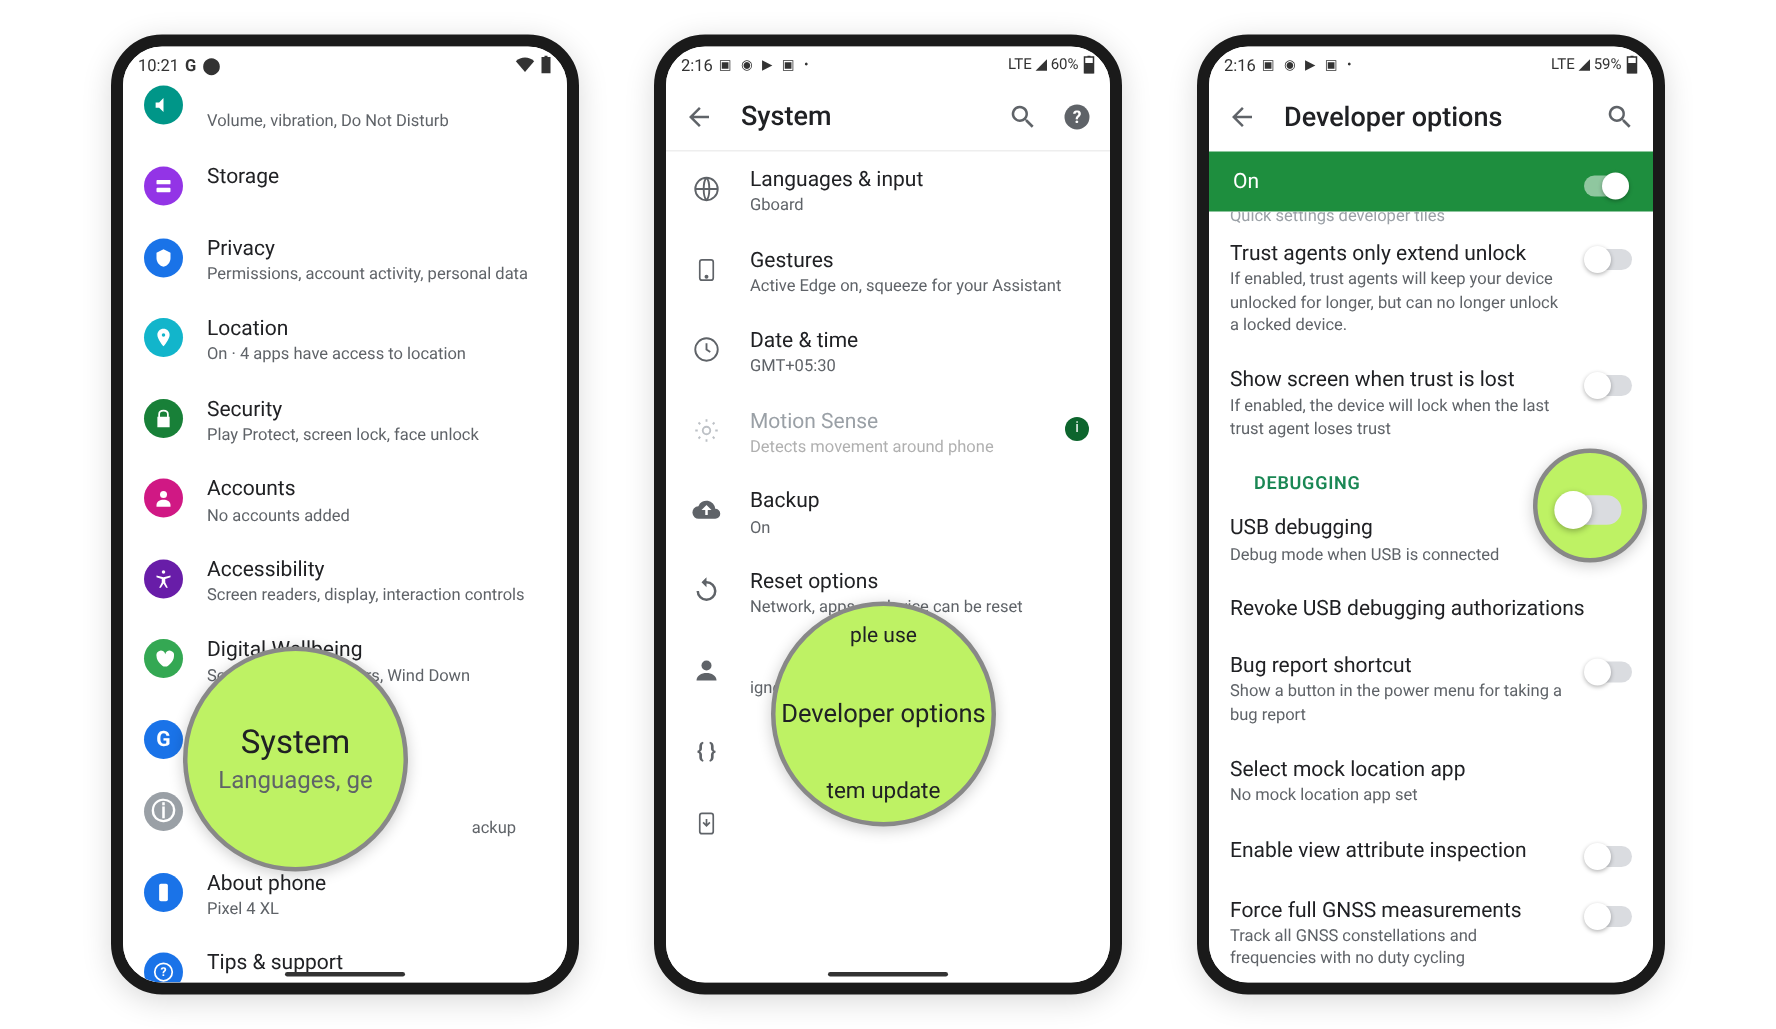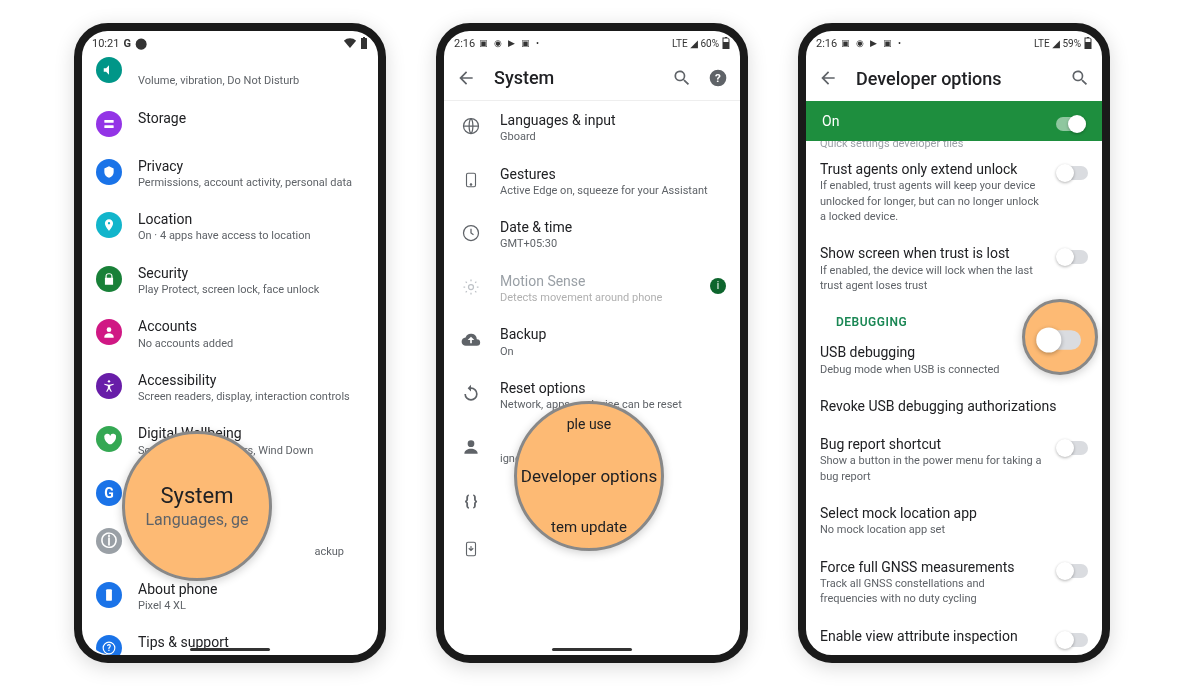--- a/index.html
+++ b/index.html
@@ -1,18 +1,18 @@
 <!DOCTYPE html>
 <html><head>
 <meta charset="utf-8">
 <style>
   * { box-sizing: border-box; margin: 0; padding: 0; font-family: Roboto, "Helvetica Neue", Arial, sans-serif; }
   body { background: #fff; width: 1184px; height: 686px; display: flex; justify-content: center; align-items: center; gap: 50px; }
   .phone { width: 312px; height: 640px; border: 8px solid #1a1a1a; border-radius: 34px; background: #fff; position: relative; overflow: hidden; box-shadow: 0 4px 20px rgba(0,0,0,.15); }
-  .screen { position: absolute; inset: 0; background: #fff; overflow: hidden; display: flex; flex-direction: column; border-radius: 31px; }
+  .screen { position: absolute; inset: 0; background: #fff; overflow: hidden; display: flex; flex-direction: column; }
   .status-bar { height: 24px; display: flex; align-items: center; justify-content: space-between; padding: 2px 10px; font-size: 11px; color: #333; }
   .status-left { display: flex; align-items: center; gap: 4px; }
   .status-right { display: flex; align-items: center; gap: 3px; font-size: 10px; text-align: center; }
   .app-bar { height: 46px; display: flex; align-items: center; padding: 0 12px; gap: 18px; border-bottom: 1px solid #eee; }
   .app-bar .title { font-size: 18px; font-weight: 500; color: #202124; flex: 1; }
   .app-bar .actions { display: flex; gap: 16px; }
   .icon { width: 20px; height: 20px; display: inline-flex; align-items: center; justify-content: center; color:#5f6368; }
   .list { flex: 1; overflow-y: hidden; }
   .row { display: flex; align-items: flex-start; padding: 10px 14px; gap: 16px; }
   .row .lead { width: 26px; height: 26px; border-radius: 50%; display: flex; align-items: center; justify-content: center; flex-shrink: 0; margin-top:2px; }
@@ -22,21 +22,21 @@
   .row .secondary.disabled { color:#b0b0b0; }
   .row .primary.disabled { color:#9aa0a6; }
   .section-label { font-size: 12px; font-weight: 600; color: #1a8754; letter-spacing: .5px; padding: 12px 30px 4px; }
   .switch { width: 30px; height: 14px; border-radius: 7px; background: #dadce0; position: relative; flex-shrink: 0; margin-top:6px; }
   .switch::after { content:""; width:18px; height:18px; border-radius:50%; background:#fff; position:absolute; top:-2px; left:-2px; box-shadow:0 1px 3px rgba(0,0,0,.3); }
   .switch.on { background: rgba(255,255,255,.6); }
   .switch.on::after { left:auto; right:-2px; background:#fff; }
   .green-bar { background:#1e8e3e; color:#fff; height:40px; display:flex; align-items:center; padding:0 16px; font-size:14px; }
   .green-bar .switch { margin-left:auto; background:rgba(255,255,255,.5); }
   .green-bar .switch::after { left:auto; right:0; background:#fff; }
-  .magnifier { position:absolute; border:3px solid #888; border-radius:50%; background:#fdba74; box-shadow:0 2px 10px rgba(0,0,0,.2); display:flex; flex-direction:column; align-items:center; justify-content:center; overflow:hidden; }
+  .magnifier { position:absolute; border:3px solid #888; border-radius:50%; background:#bef264; box-shadow:0 2px 10px rgba(0,0,0,.2); display:flex; flex-direction:column; align-items:center; justify-content:center; overflow:hidden; }
   .mag-primary { font-size: 22px; color:#202124; line-height:1.2; }
   .mag-secondary { font-size: 16px; color:#5f6368; }
   .info-badge { width:16px; height:16px; border-radius:50%; background:#0d652d; color:#fff; font-size:10px; display:flex; align-items:center; justify-content:center; margin-top:6px; flex-shrink:0; }
   .home-bar { position:absolute; bottom:4px; left:50%; transform:translateX(-50%); width:80px; height:3px; border-radius:2px; background:#333; }
   svg { display:block; }
   .sound-cut{margin-top:-10px;}
   .partial-top{color:#9aa0a6;font-size:11px;padding:0 14px; margin-top:-4px;}
 </style>
 </head>
 <body>
@@ -425,31 +425,31 @@
         <div class="switch"></div>
       </div>
       <div class="row">
         <div class="text">
             <div class="primary">Select mock location app</div>
             <div class="secondary">No mock location app set</div>
           </div>
       </div>
       <div class="row">
         <div class="text">
+            <div class="primary">Enable view attribute inspection</div>
+          </div>
+        <div class="switch"></div>
+      </div>
+      <div class="row">
+        <div class="text">
             <div class="primary">Force full GNSS measurements</div>
             <div class="secondary">Track all GNSS constellations and frequencies with no duty cycling</div>
           </div>
         <div class="switch"></div>
       </div>
-      <div class="row">
-        <div class="text">
-            <div class="primary">Enable view attribute inspection</div>
-          </div>
-        <div class="switch"></div>
-      </div>
 
     </div>
 
     <div class="magnifier" style="width:76px;height:76px;right:4px;top:268px;">
       <div class="switch" style="transform:scale(1.4)"></div>
     </div>
   </div>
 </div>
 
 </body></html>

